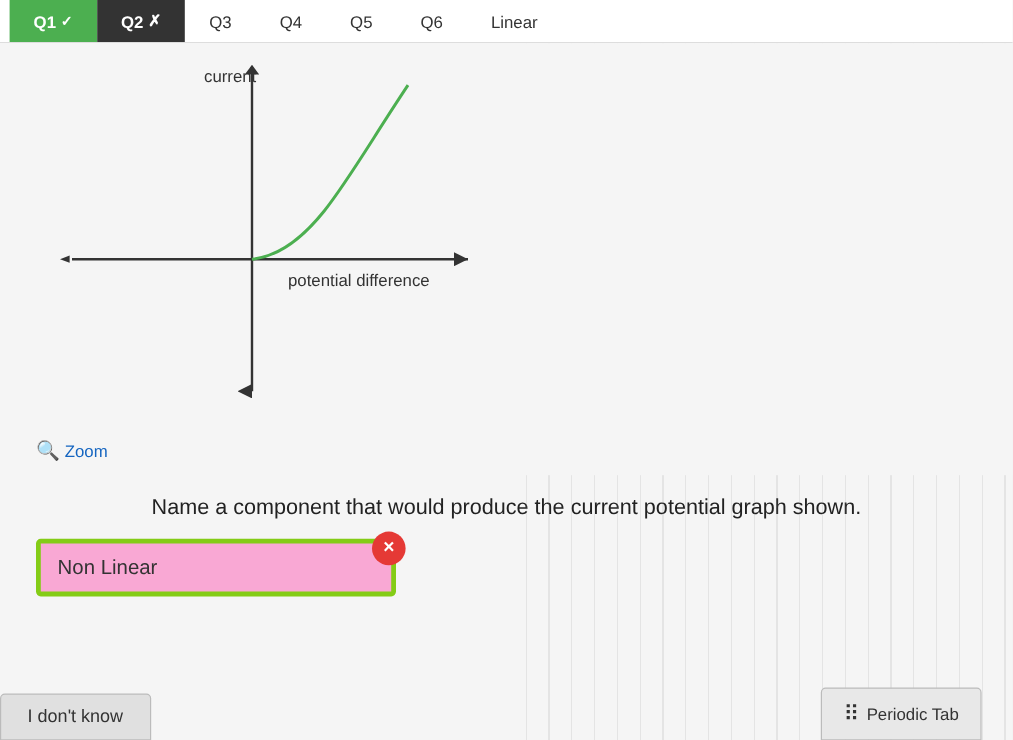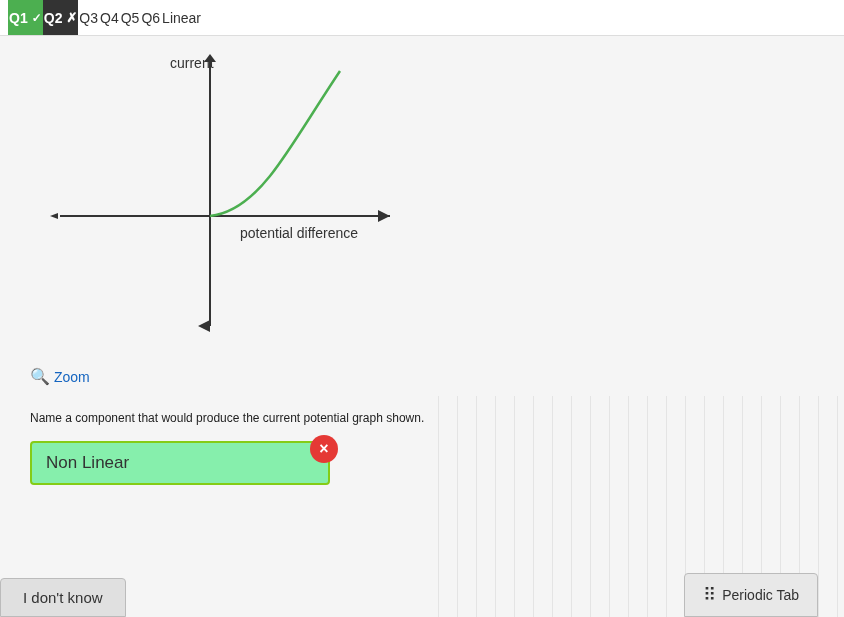--- a/index.html
+++ b/index.html
@@ -16,21 +16,21 @@
     .top-nav {
       display: flex;
       align-items: center;
       background: #ffffff;
       border-bottom: 1px solid #ddd;
       padding: 0 8px;
       height: 36px;
       gap: 0;
     }
     .nav-tab {
-      padding: 6px 1px;
+      padding: 6px 20px;
       font-size: 14px;
       cursor: pointer;
       color: #333;
       display: flex;
       align-items: center;
       gap: 4px;
       height: 100%;
     }
     .nav-tab.q1 {
       background: #4caf50;
@@ -75,38 +75,39 @@
       background: none;
       border: none;
     }
     .zoom-icon {
       font-size: 16px;
     }
 
     
     .question-text {
       padding: 14px 30px 10px 30px;
-      font-size: 12px;
+      font-size: 18px;
       color: #222;
       line-height: 1.4;
+      text-align: center;
     }
 
     
     .answer-area {
       padding: 4px 30px 0 30px;
       position: relative;
       display: inline-block;
     }
     .answer-input {
       width: 300px;
       padding: 10px 14px;
       font-size: 17px;
-      border: 2px solid #84cc16;
+      border: 4px solid #84cc16;
       border-radius: 4px;
-      background: #86efac;
+      background: #f9a8d4;
       color: #333;
     }
     .clear-btn {
       position: absolute;
       top: -2px;
       left: 310px;
       width: 28px;
       height: 28px;
       border-radius: 50%;
       background: #e53935;

